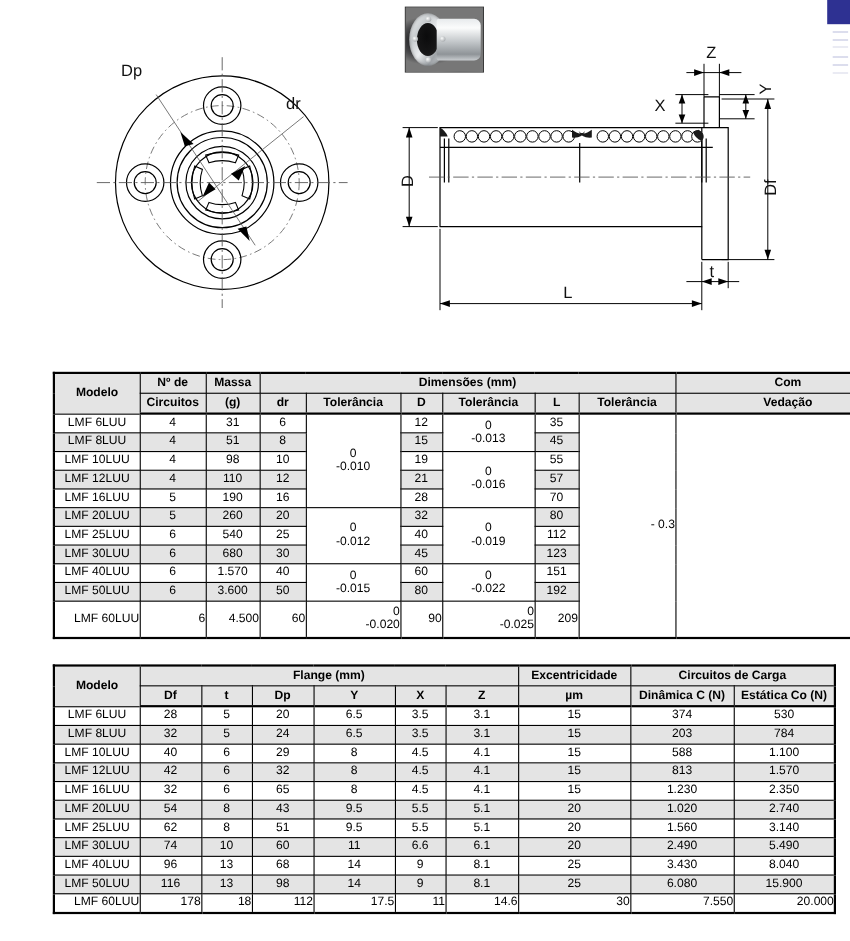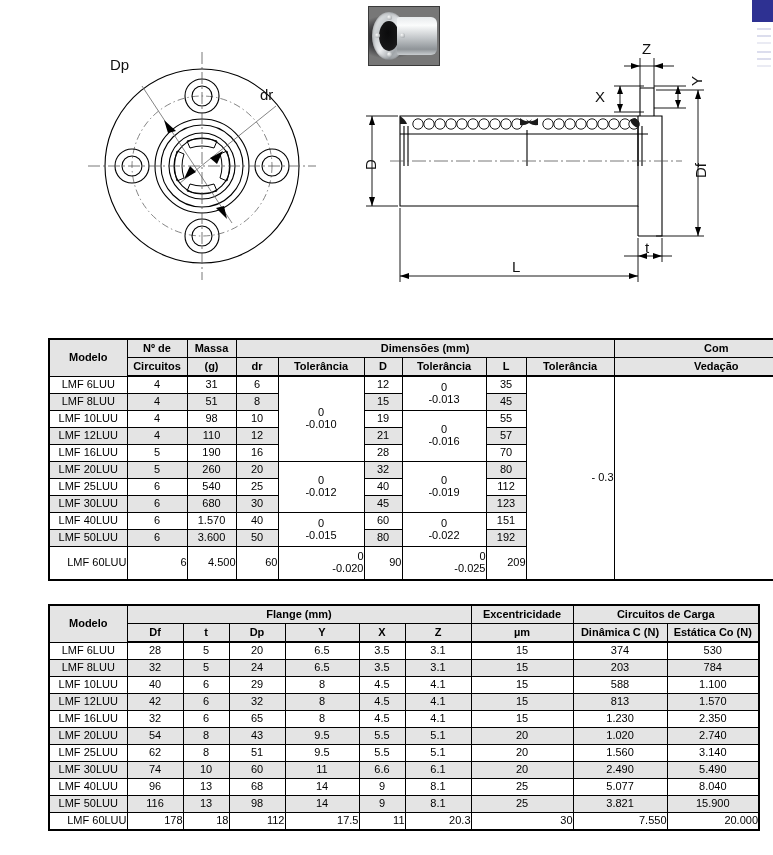--- a/index.html
+++ b/index.html
@@ -629,41 +629,41 @@
       </tr>
       <tr>
         <td class="model-cell outer-l">LMF 40LUU</td>
         <td>96</td>
         <td>13</td>
         <td>68</td>
         <td>14</td>
         <td>9</td>
         <td>8.1</td>
         <td>25</td>
-        <td>5.077</td>
+        <td>3.430</td>
         <td class="outer-r">8.040</td>
       </tr>
       <tr class="row-shaded">
         <td class="model-cell outer-l">LMF 50LUU</td>
         <td>116</td>
         <td>13</td>
         <td>98</td>
         <td>14</td>
         <td>9</td>
         <td>8.1</td>
         <td>25</td>
-        <td>3.821</td>
+        <td>6.080</td>
         <td class="outer-r">15.900</td>
       </tr>
       <tr>
         <td class="model-cell outer-l outer-b">LMF 60LUU</td>
         <td class="outer-b">178</td>
         <td class="outer-b">18</td>
         <td class="outer-b">112</td>
         <td class="outer-b">17.5</td>
         <td class="outer-b">11</td>
-        <td class="outer-b">20.3</td>
+        <td class="outer-b">14.6</td>
         <td class="outer-b">30</td>
         <td class="outer-b">7.550</td>
         <td class="outer-r outer-b">20.000</td>
       </tr>
     </tbody>
 </table>
 
 </body></html>

